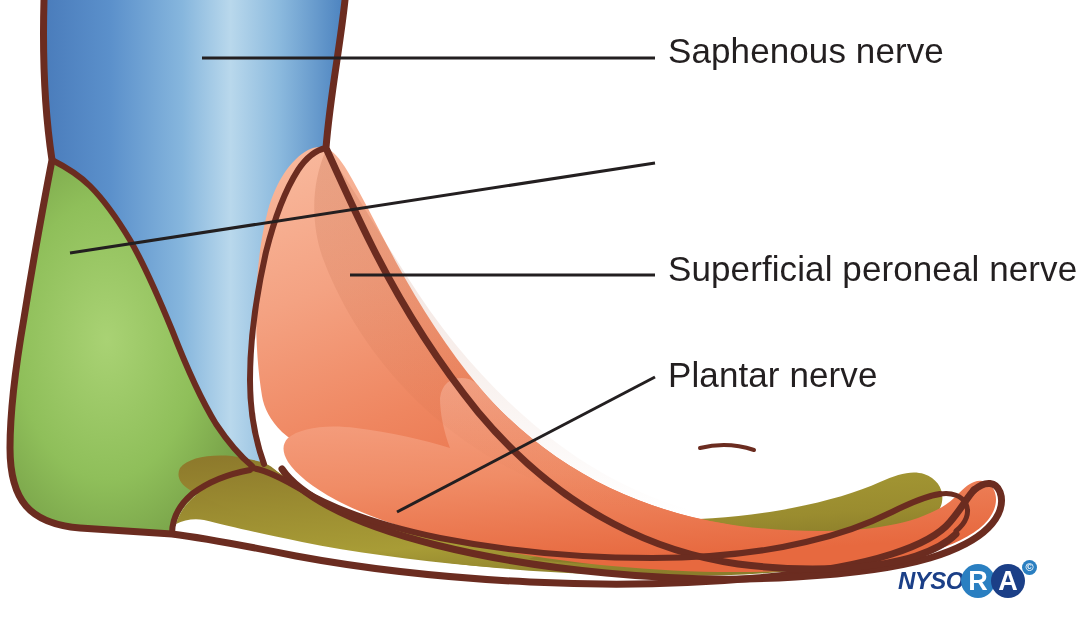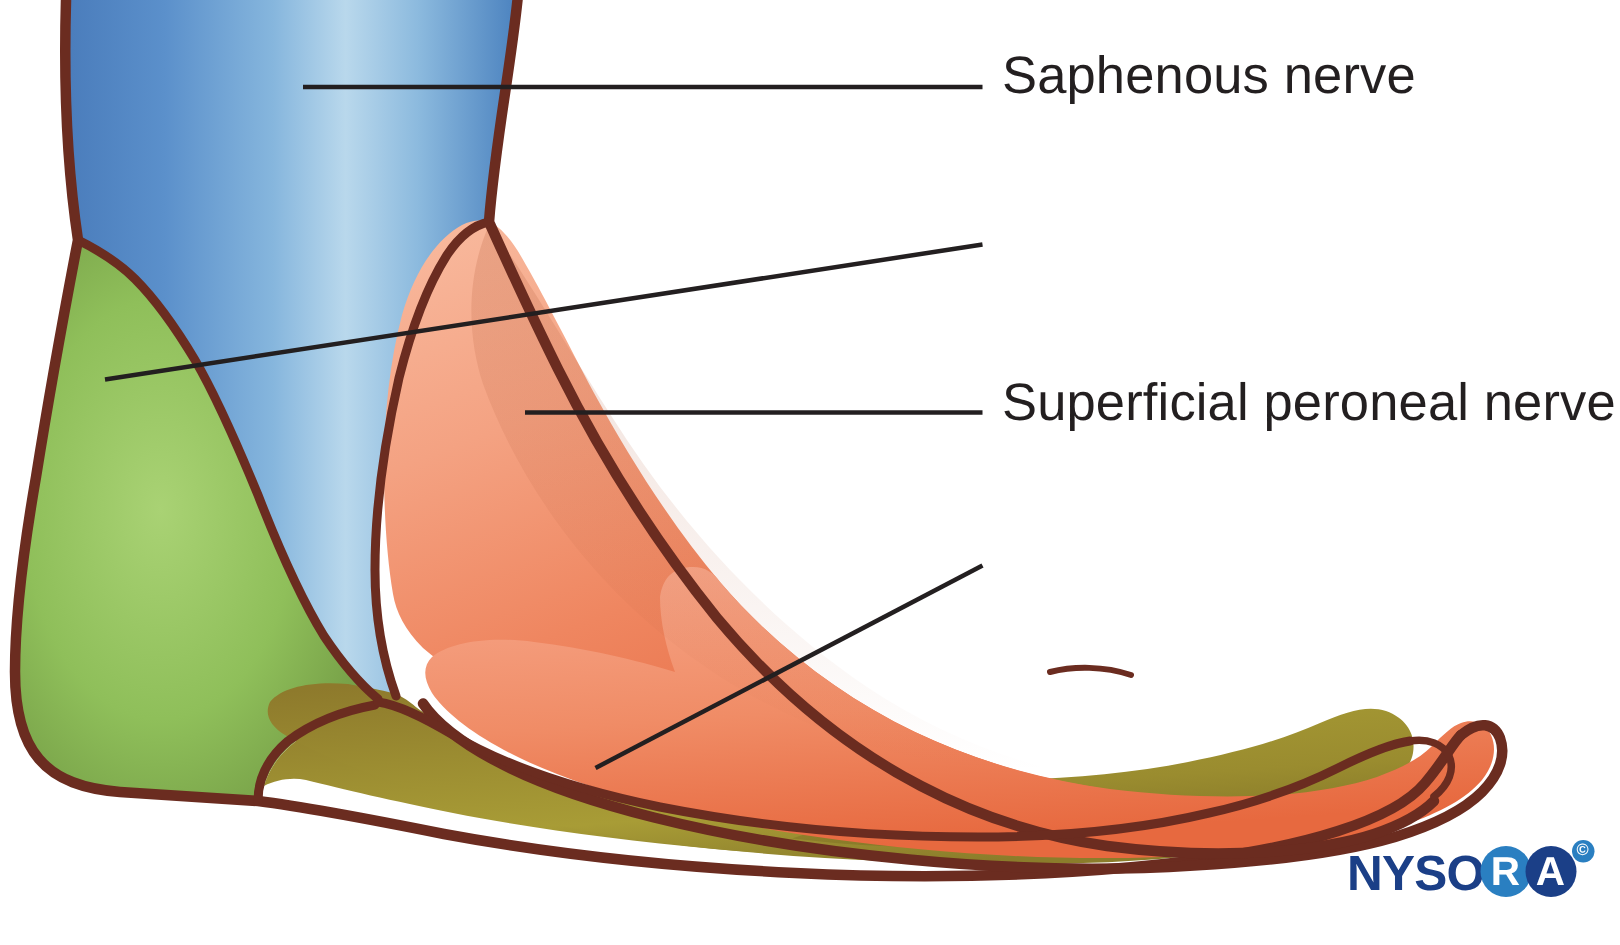--- a/index.html
+++ b/index.html
@@ -43,24 +43,25 @@
   #logo {
     position: absolute;
     left: 898px;
     top: 561px;
     height: 40px;
     display: flex;
     align-items: center;
   }
   #logo .wordmark {
     font-family: "Liberation Sans", sans-serif;
-    font-size: 33px;
+    font-size: 24px;
     font-weight: 700;
     letter-spacing: -0.5px;
     line-height: 1;
+    font-style: italic;
   }
   #logo .disc {
     position: relative;
     width: 34px;
     height: 34px;
     border-radius: 50%;
     display: inline-flex;
     align-items: center;
     justify-content: center;
     color: #ffffff;
@@ -339,20 +340,21 @@
       <line x1="350" y1="275" x2="655" y2="275"></line>
       <line x1="397" y1="512" x2="655" y2="377"></line>
     </g>
   </svg>
 
   <div class="label" id="label-saphenous">Saphenous nerve</div>
 
 
   <div class="label" id="label-peroneal">Superficial peroneal nerve</div>
 
+  <div class="label" id="label-plantar">Plantar nerve</div>
 
   <div id="logo">
     <span class="wordmark" id="logo-word" style="color: rgb(27, 63, 135);">NYSO</span>
     <span class="disc disc-r" id="logo-disc-r" style="background: rgb(42, 127, 193);">R</span>
     <span class="disc disc-a" id="logo-disc-a" style="background: rgb(27, 63, 135);">A</span>
     <span class="copy" id="logo-copy" style="background: rgb(42, 127, 193);">©</span>
   </div>
 
 </div>
 

